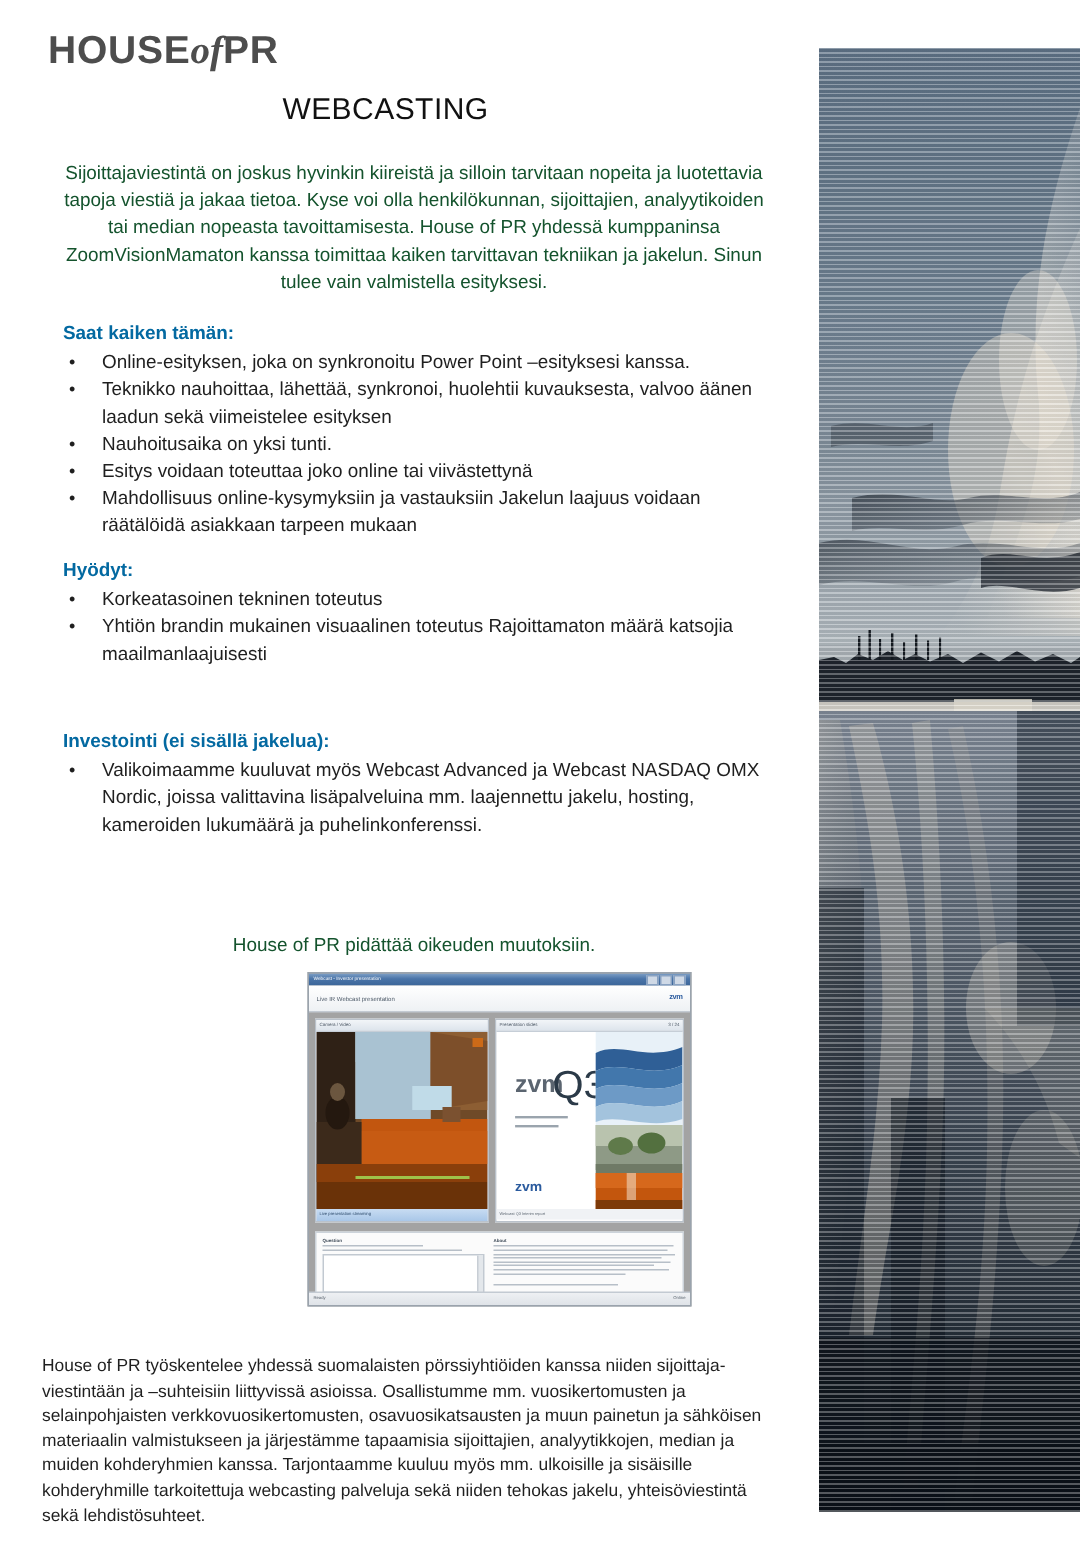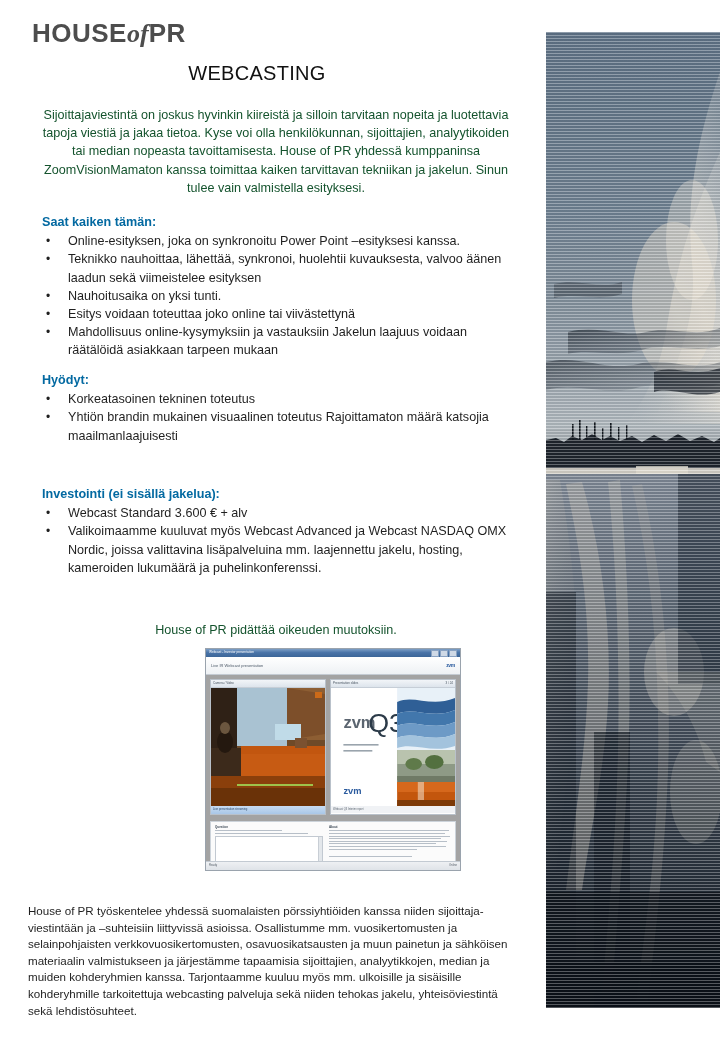--- a/index.html
+++ b/index.html
@@ -366,21 +366,20 @@
     <div class="section-head">Hyödyt:</div>
     <ul class="blist">
       <li>Korkeatasoinen tekninen toteutus</li>
       <li> Yhtiön brandin mukainen visuaalinen toteutus  Rajoittamaton määrä katsojia maailmanlaajuisesti</li>
     </ul>
   </div>
 
   <div class="block" style="top:485px;">
     <div class="section-head">Investointi (ei sisällä jakelua):</div>
     <ul class="blist">
-      <li>Webcast Standard   3.600 € + alv</li>
       <li> Valikoimaamme kuuluvat myös Webcast Advanced ja Webcast NASDAQ OMX Nordic, joissa valittavina lisäpalveluina mm. laajennettu jakelu, hosting, kameroiden lukumäärä ja puhelinkonferenssi.</li>
     </ul>
   </div>
 
   <div class="block" style="top:621px;">
     <div class="para">House of PR pidättää oikeuden muutoksiin.</div>
   </div>
 
 
   <div id="footer-para">House of PR työskentelee yhdessä suomalaisten pörssiyhtiöiden kanssa niiden sijoittaja-viestintään ja –suhteisiin liittyvissä asioissa. Osallistumme mm. vuosikertomusten ja selainpohjaisten verkkovuosikertomusten, osavuosikatsausten ja muun painetun ja sähköisen materiaalin valmistukseen ja järjestämme tapaamisia sijoittajien, analyytikkojen, median ja muiden kohderyhmien kanssa. Tarjontaamme kuuluu myös mm. ulkoisille ja sisäisille kohderyhmille tarkoitettuja webcasting palveluja sekä niiden tehokas jakelu, yhteisöviestintä sekä lehdistösuhteet.</div>

